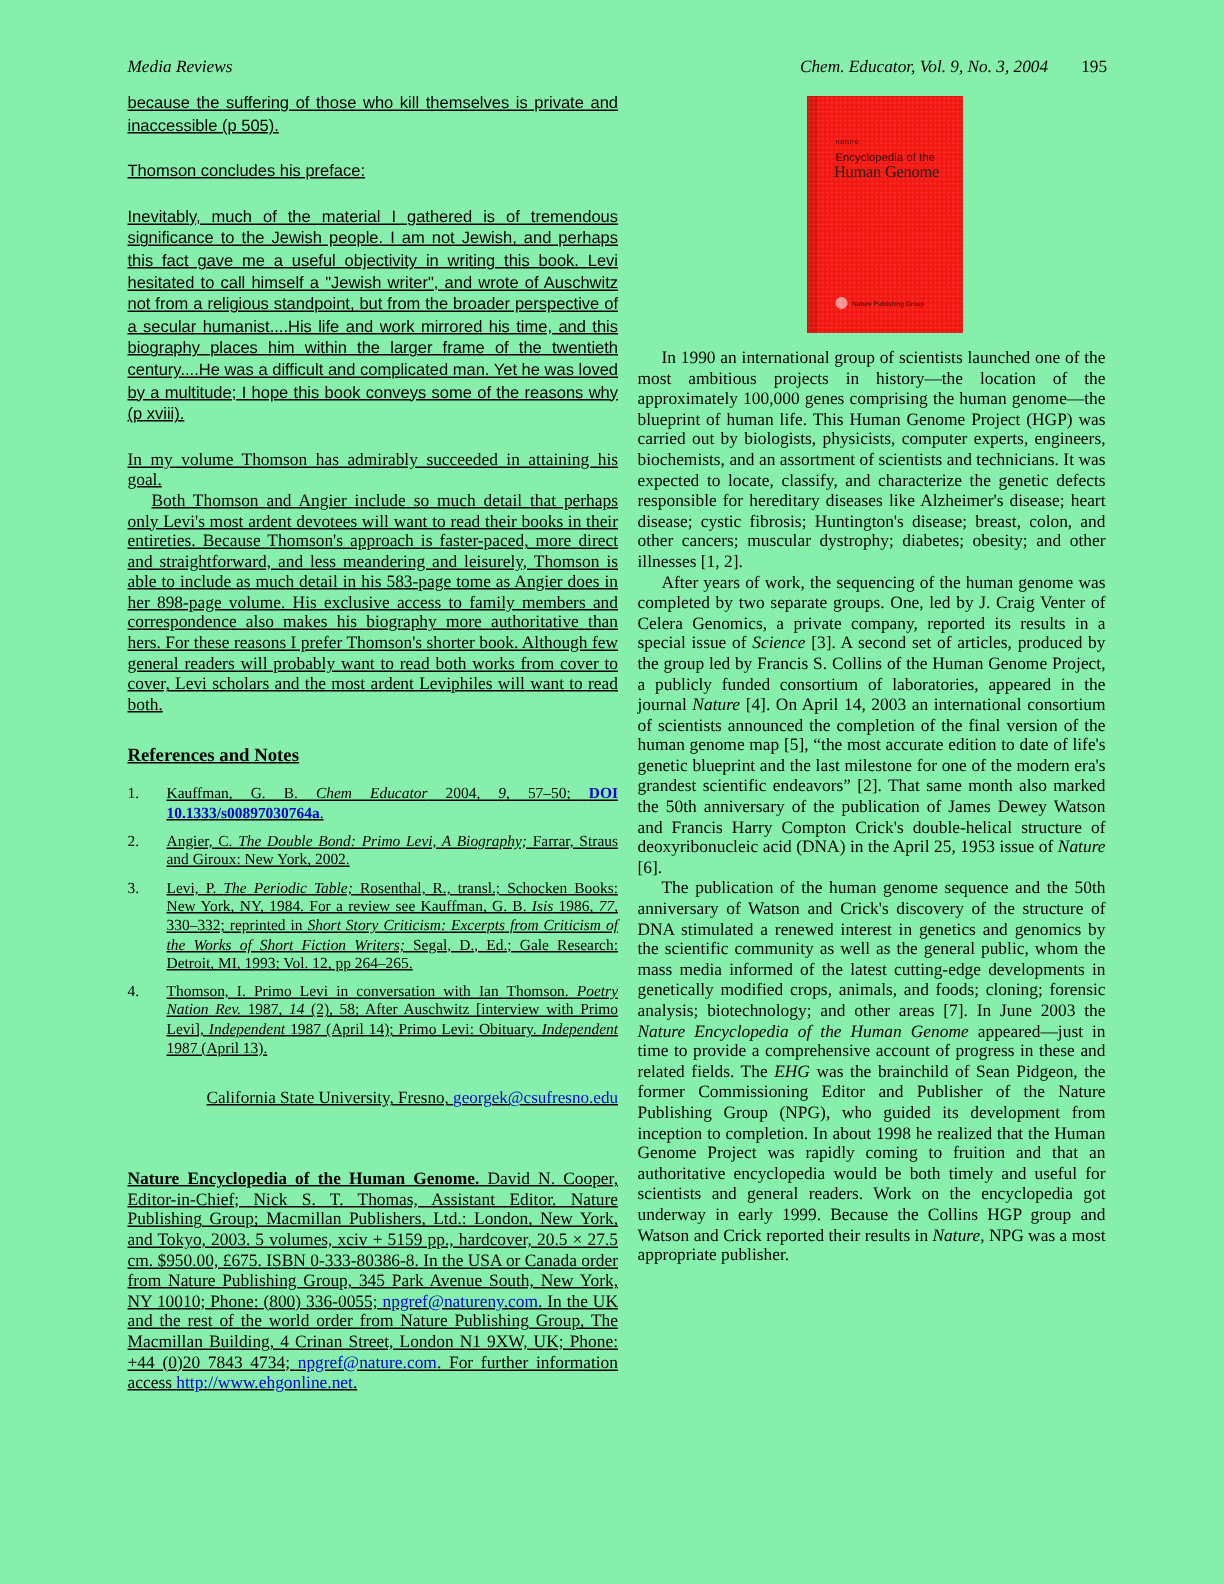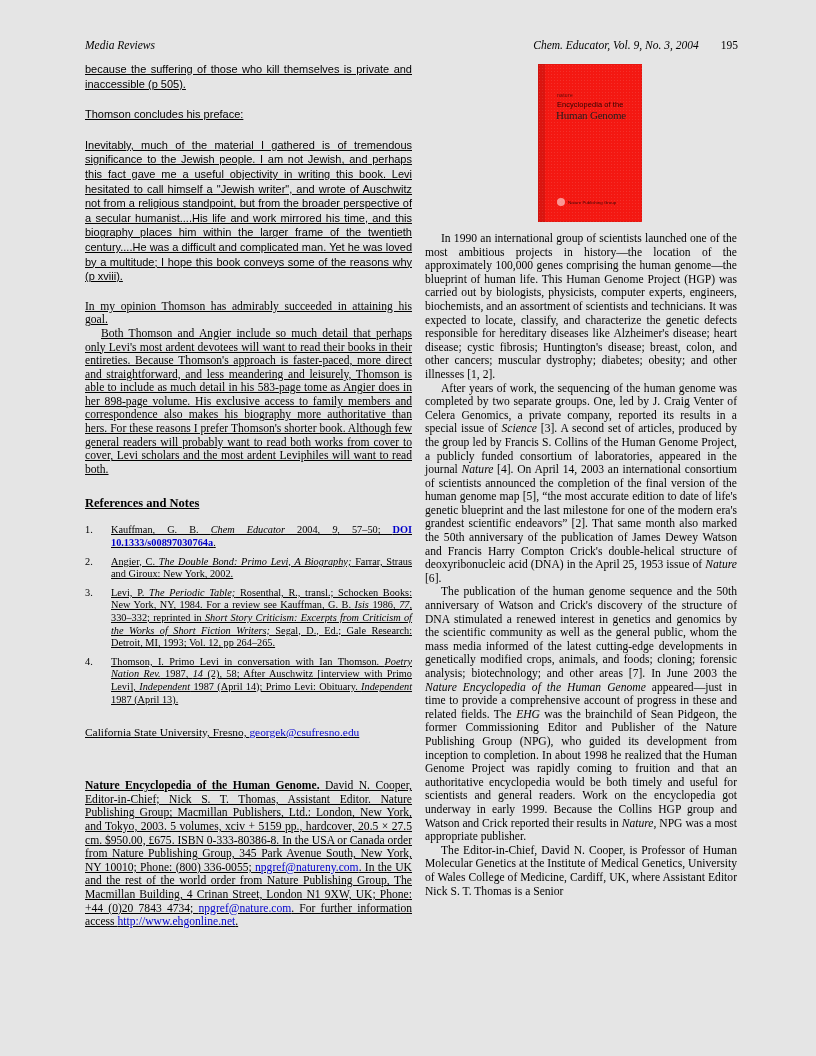--- a/index.html
+++ b/index.html
@@ -9,21 +9,21 @@
   }
   body {
     font-family: "Liberation Serif", serif;
     color: #000000;
   }
   #page {
     position: relative;
     width: 816px;
     height: 1056px;
     margin: 0 auto;
-    background: #e5e5e5;
+    background: #86efac;
     overflow: hidden;
   }
 
   
   .runhead {
     position: absolute;
     top: 38px;
     left: 85px;
     right: 78px;
     height: 16px;
@@ -113,20 +113,21 @@
   }
 
   .byline {
     text-align: right;
     font-weight: bold;
     font-size: 12.3px;
     line-height: 15px;
     text-indent: 0;
   }
   .affil {
+    text-align: right;
     font-size: 11.4px;
     line-height: 14px;
     text-indent: 0;
   }
   .artid {
     text-align: center;
     font-size: 11.2px;
     line-height: 14px;
     text-indent: 0;
   }
@@ -227,21 +228,21 @@
 
   <div class="col col-left">
 
     <p class="extract">because the suffering of those who kill themselves is private and inaccessible (p 505).</p>
     <div class="gap-md"></div>
     <p class="extract">Thomson concludes his preface:</p>
     <div class="gap-md"></div>
     <p class="extract">Inevitably, much of the material I gathered is of tremendous significance to the Jewish people. I am not Jewish, and perhaps this fact gave me a useful objectivity in writing this book. Levi hesitated to call himself a "Jewish writer", and wrote of Auschwitz not from a religious standpoint, but from the broader perspective of a secular humanist....His life and work mirrored his time, and this biography places him within the larger frame of the twentieth century....He was a difficult and complicated man. Yet he was loved by a multitude; I hope this book conveys some of the reasons why (p xviii).</p>
     <div class="gap-md"></div>
 
-    <p class="noindent">In my opinion Thomson has admirably succeeded in attaining his goal.</p>
+    <p class="noindent">In my volume Thomson has admirably succeeded in attaining his goal.</p>
     <p>Both Thomson and Angier include so much detail that perhaps only Levi's most ardent devotees will want to read their books in their entireties. Because Thomson's approach is faster-paced, more direct and straightforward, and less meandering and leisurely, Thomson is able to include as much detail in his 583-page tome as Angier does in her 898-page volume. His exclusive access to family members and correspondence also makes his biography more authoritative than hers. For these reasons I prefer Thomson's shorter book. Although few general readers will probably want to read both works from cover to cover, Levi scholars and the most ardent Leviphiles will want to read both.</p>
 
     <div class="gap-lg"></div>
     <h2 class="section">References and Notes</h2>
     <div class="gap-sm"></div>
 
     <ol class="refs" id="refs-list">
         <li><span class="num">1.</span><span>Kauffman, G. B. </span><span class="it">Chem Educator</span><span> 2004, </span><span class="it">9</span><span>, 57–50; </span><span class="doi">DOI 10.1333/s00897030764a</span><span>.</span></li>
         <li><span class="num">2.</span><span>Angier, C. </span><span class="it">The Double Bond: Primo Levi, A Biography;</span><span> Farrar, Straus and Giroux: New York, 2002.</span></li>
         <li><span class="num">3.</span><span>Levi, P. </span><span class="it">The Periodic Table;</span><span> Rosenthal, R., transl.; Schocken Books: New York, NY, 1984. For a review see Kauffman, G. B. </span><span class="it">Isis</span><span> 1986, </span><span class="it">77</span><span>, 330–332; reprinted in </span><span class="it">Short Story Criticism: Excerpts from Criticism of the Works of Short Fiction Writers;</span><span> Segal, D., Ed.; Gale Research: Detroit, MI, 1993; Vol. 12, pp 264–265.</span></li>
@@ -266,17 +267,16 @@
       <span class="mark"></span>
       <span class="txt">Nature Publishing Group</span>
     </div>
   </div>
 
   <div class="col col-right">
     <div class="below-cover"></div>
     <p>In 1990 an international group of scientists launched one of the most ambitious projects in history—the location of the approximately 100,000 genes comprising the human genome—the blueprint of human life. This Human Genome Project (HGP) was carried out by biologists, physicists, computer experts, engineers, biochemists, and an assortment of scientists and technicians. It was expected to locate, classify, and characterize the genetic defects responsible for hereditary diseases like Alzheimer's disease; heart disease; cystic fibrosis; Huntington's disease; breast, colon, and other cancers; muscular dystrophy; diabetes; obesity; and other illnesses [1, 2].</p>
     <p id="rc-p2"><span>After years of work, the sequencing of the human genome was completed by two separate groups. One, led by J. Craig Venter of Celera Genomics, a private company, reported its results in a special issue of </span><span class="it">Science</span><span> [3]. A second set of articles, produced by the group led by Francis S. Collins of the Human Genome Project, a publicly funded consortium of laboratories, appeared in the journal </span><span class="it">Nature</span><span> [4]. On April 14, 2003 an international consortium of scientists announced the completion of the final version of the human genome map [5], “the most accurate edition to date of life's genetic blueprint and the last milestone for one of the modern era's grandest scientific endeavors” [2]. That same month also marked the 50th anniversary of the publication of James Dewey Watson and Francis Harry Compton Crick's double-helical structure of deoxyribonucleic acid (DNA) in the April 25, 1953 issue of </span><span class="it">Nature</span><span> [6].</span></p>
     <p id="rc-p3"><span>The publication of the human genome sequence and the 50th anniversary of Watson and Crick's discovery of the structure of DNA stimulated a renewed interest in genetics and genomics by the scientific community as well as the general public, whom the mass media informed of the latest cutting-edge developments in genetically modified crops, animals, and foods; cloning; forensic analysis; biotechnology; and other areas [7]. In June 2003 the </span><span class="it">Nature Encyclopedia of the Human Genome</span><span> appeared—just in time to provide a comprehensive account of progress in these and related fields. The </span><span class="it">EHG</span><span> was the brainchild of Sean Pidgeon, the former Commissioning Editor and Publisher of the Nature Publishing Group (NPG), who guided its development from inception to completion. In about 1998 he realized that the Human Genome Project was rapidly coming to fruition and that an authoritative encyclopedia would be both timely and useful for scientists and general readers. Work on the encyclopedia got underway in early 1999. Because the Collins HGP group and Watson and Crick reported their results in </span><span class="it">Nature</span><span>, NPG was a most appropriate publisher.</span></p>
-    <p>The Editor-in-Chief, David N. Cooper, is Professor of Human Molecular Genetics at the Institute of Medical Genetics, University of Wales College of Medicine, Cardiff, UK, where Assistant Editor Nick S. T. Thomas is a Senior</p>
   </div>
 
 
 </div>
 
 </body></html>

